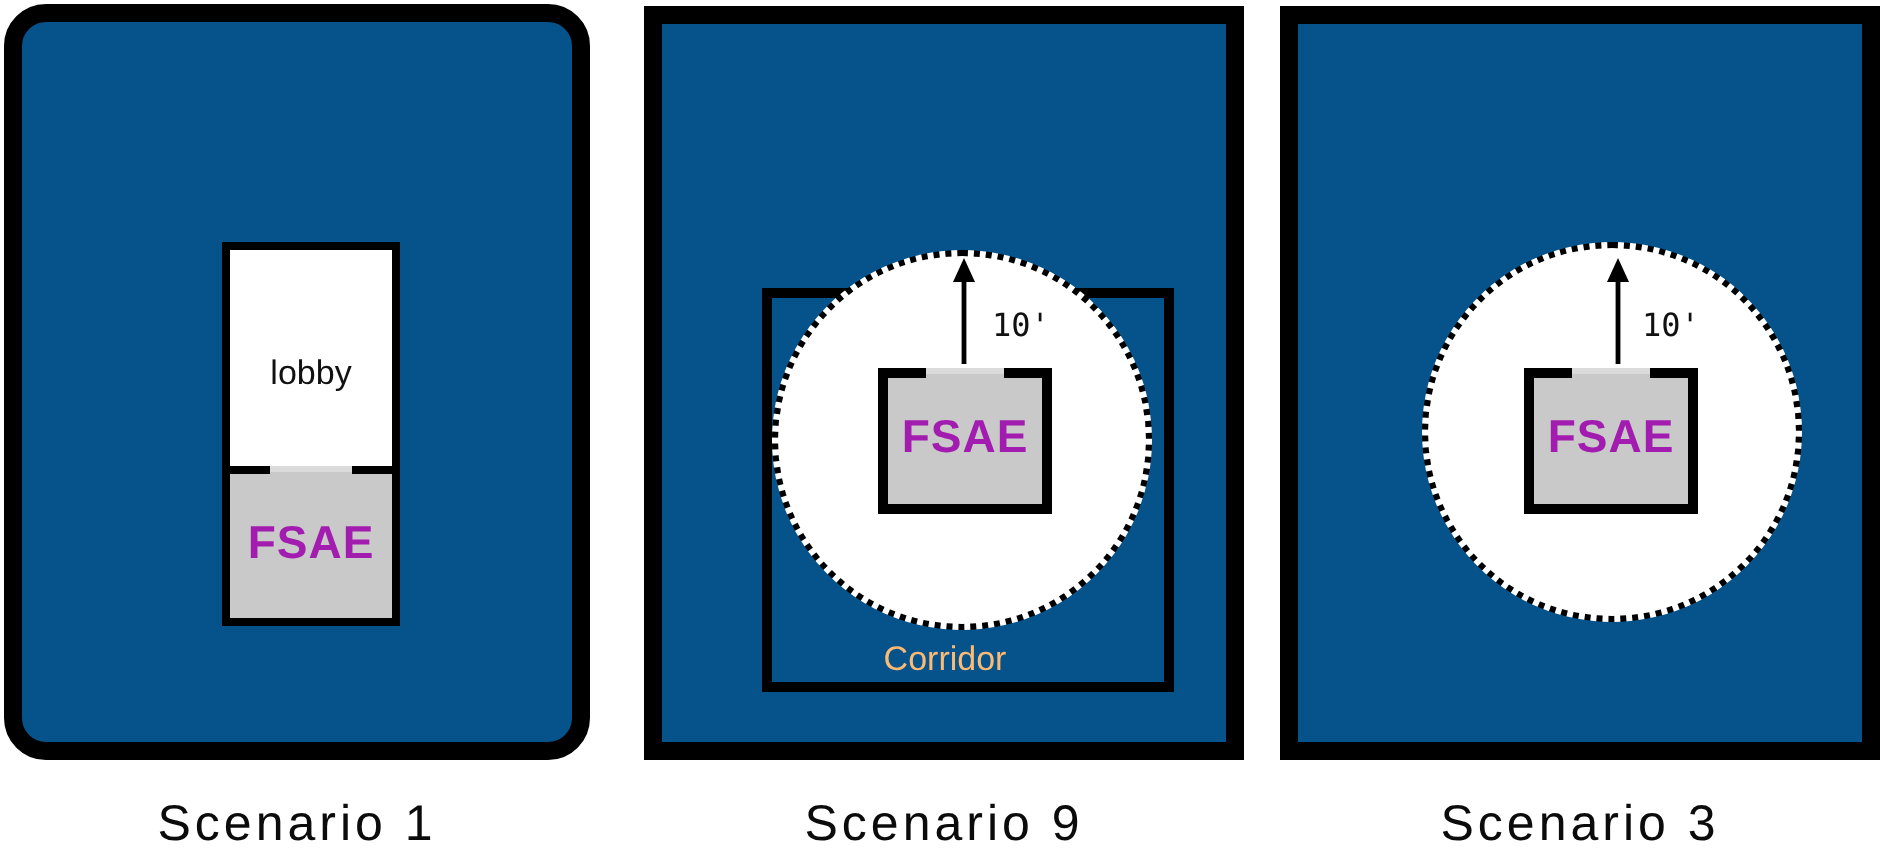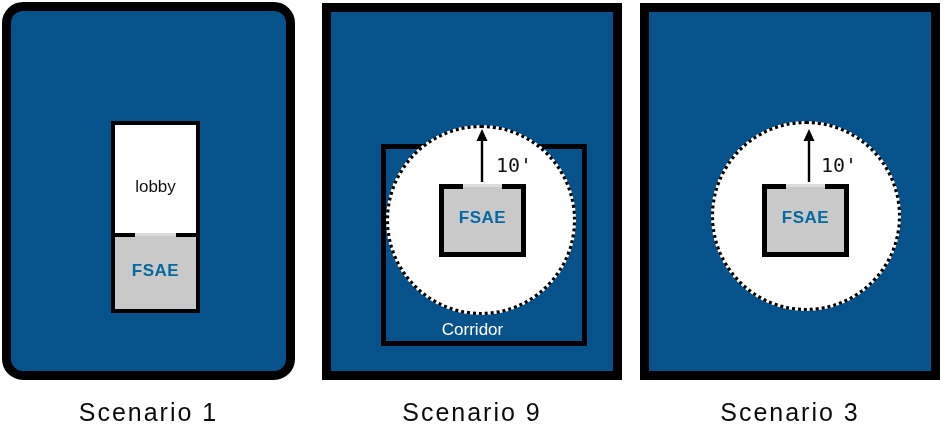--- a/index.html
+++ b/index.html
@@ -19,46 +19,46 @@
   .cap2{left:322px;width:300px;}
   .cap3{left:640px;width:300px;}
 
   
   .lobby-box{position:absolute;left:100px;top:110px;width:89px;height:112px;box-sizing:border-box;
              background:#fff;border:4px solid #000;border-bottom:none;
              display:flex;align-items:center;justify-content:center;}
   .lobby-box .lbl{font-size:17px;color:#111;margin-top:16px;}
   .fsae-box{position:absolute;box-sizing:border-box;background:#C9C9C9;border:4px solid #000;border-top:none;
             display:flex;align-items:center;justify-content:center;}
-  .fsae-box .lbl{font-weight:bold;font-size:17px;color:#0369a1;letter-spacing:0.5px;}
+  .fsae-box .lbl{font-weight:bold;font-size:23px;color:#a21caf;letter-spacing:0.5px;}
   .fsae1{left:100px;top:222px;width:89px;height:80px;}
   .door-seg{position:absolute;background:#000;}
   .threshold{position:absolute;background:#DBDBDB;}
 
   
   .corridor-box{position:absolute;left:50px;top:132px;width:206px;height:202px;box-sizing:border-box;
                 border:5px solid #000;background:transparent;}
   .corridor-label{position:absolute;left:50px;top:308px;width:183px;text-align:center;
-                  color:#ffffff;font-size:17px;}
+                  color:#fdba74;font-size:17px;}
 
   
   .clearance-circle{position:absolute;width:190px;height:190px;border-radius:50%;
                     background:#fff;border:3px dotted #000;box-sizing:border-box;}
   .circ2{left:55px;top:113px;}
   .circ3{left:62px;top:109px;}
 
   
   .fsae23{width:87px;height:73px;border-width:5px;border-top:none;top:172px;}
   .fsae2{left:108px;}
   .fsae3{left:113px;}
 
   .arrow{position:absolute;width:20px;height:53px;top:117px;}
   .arr2{left:141px;}
   .arr3{left:150px;}
-  .clearance-label{position:absolute;top:141px;font-size:20px;color:#111;
+  .clearance-label{position:absolute;top:141px;font-size:16px;color:#111;
                    font-family:"DejaVu Sans Mono","Liberation Mono",monospace;}
   .clr2{left:165px;}
   .clr3{left:172px;}
 </style>
 </head>
 <body>
 
 <div class="canvas">
 
   <div class="room room1">

